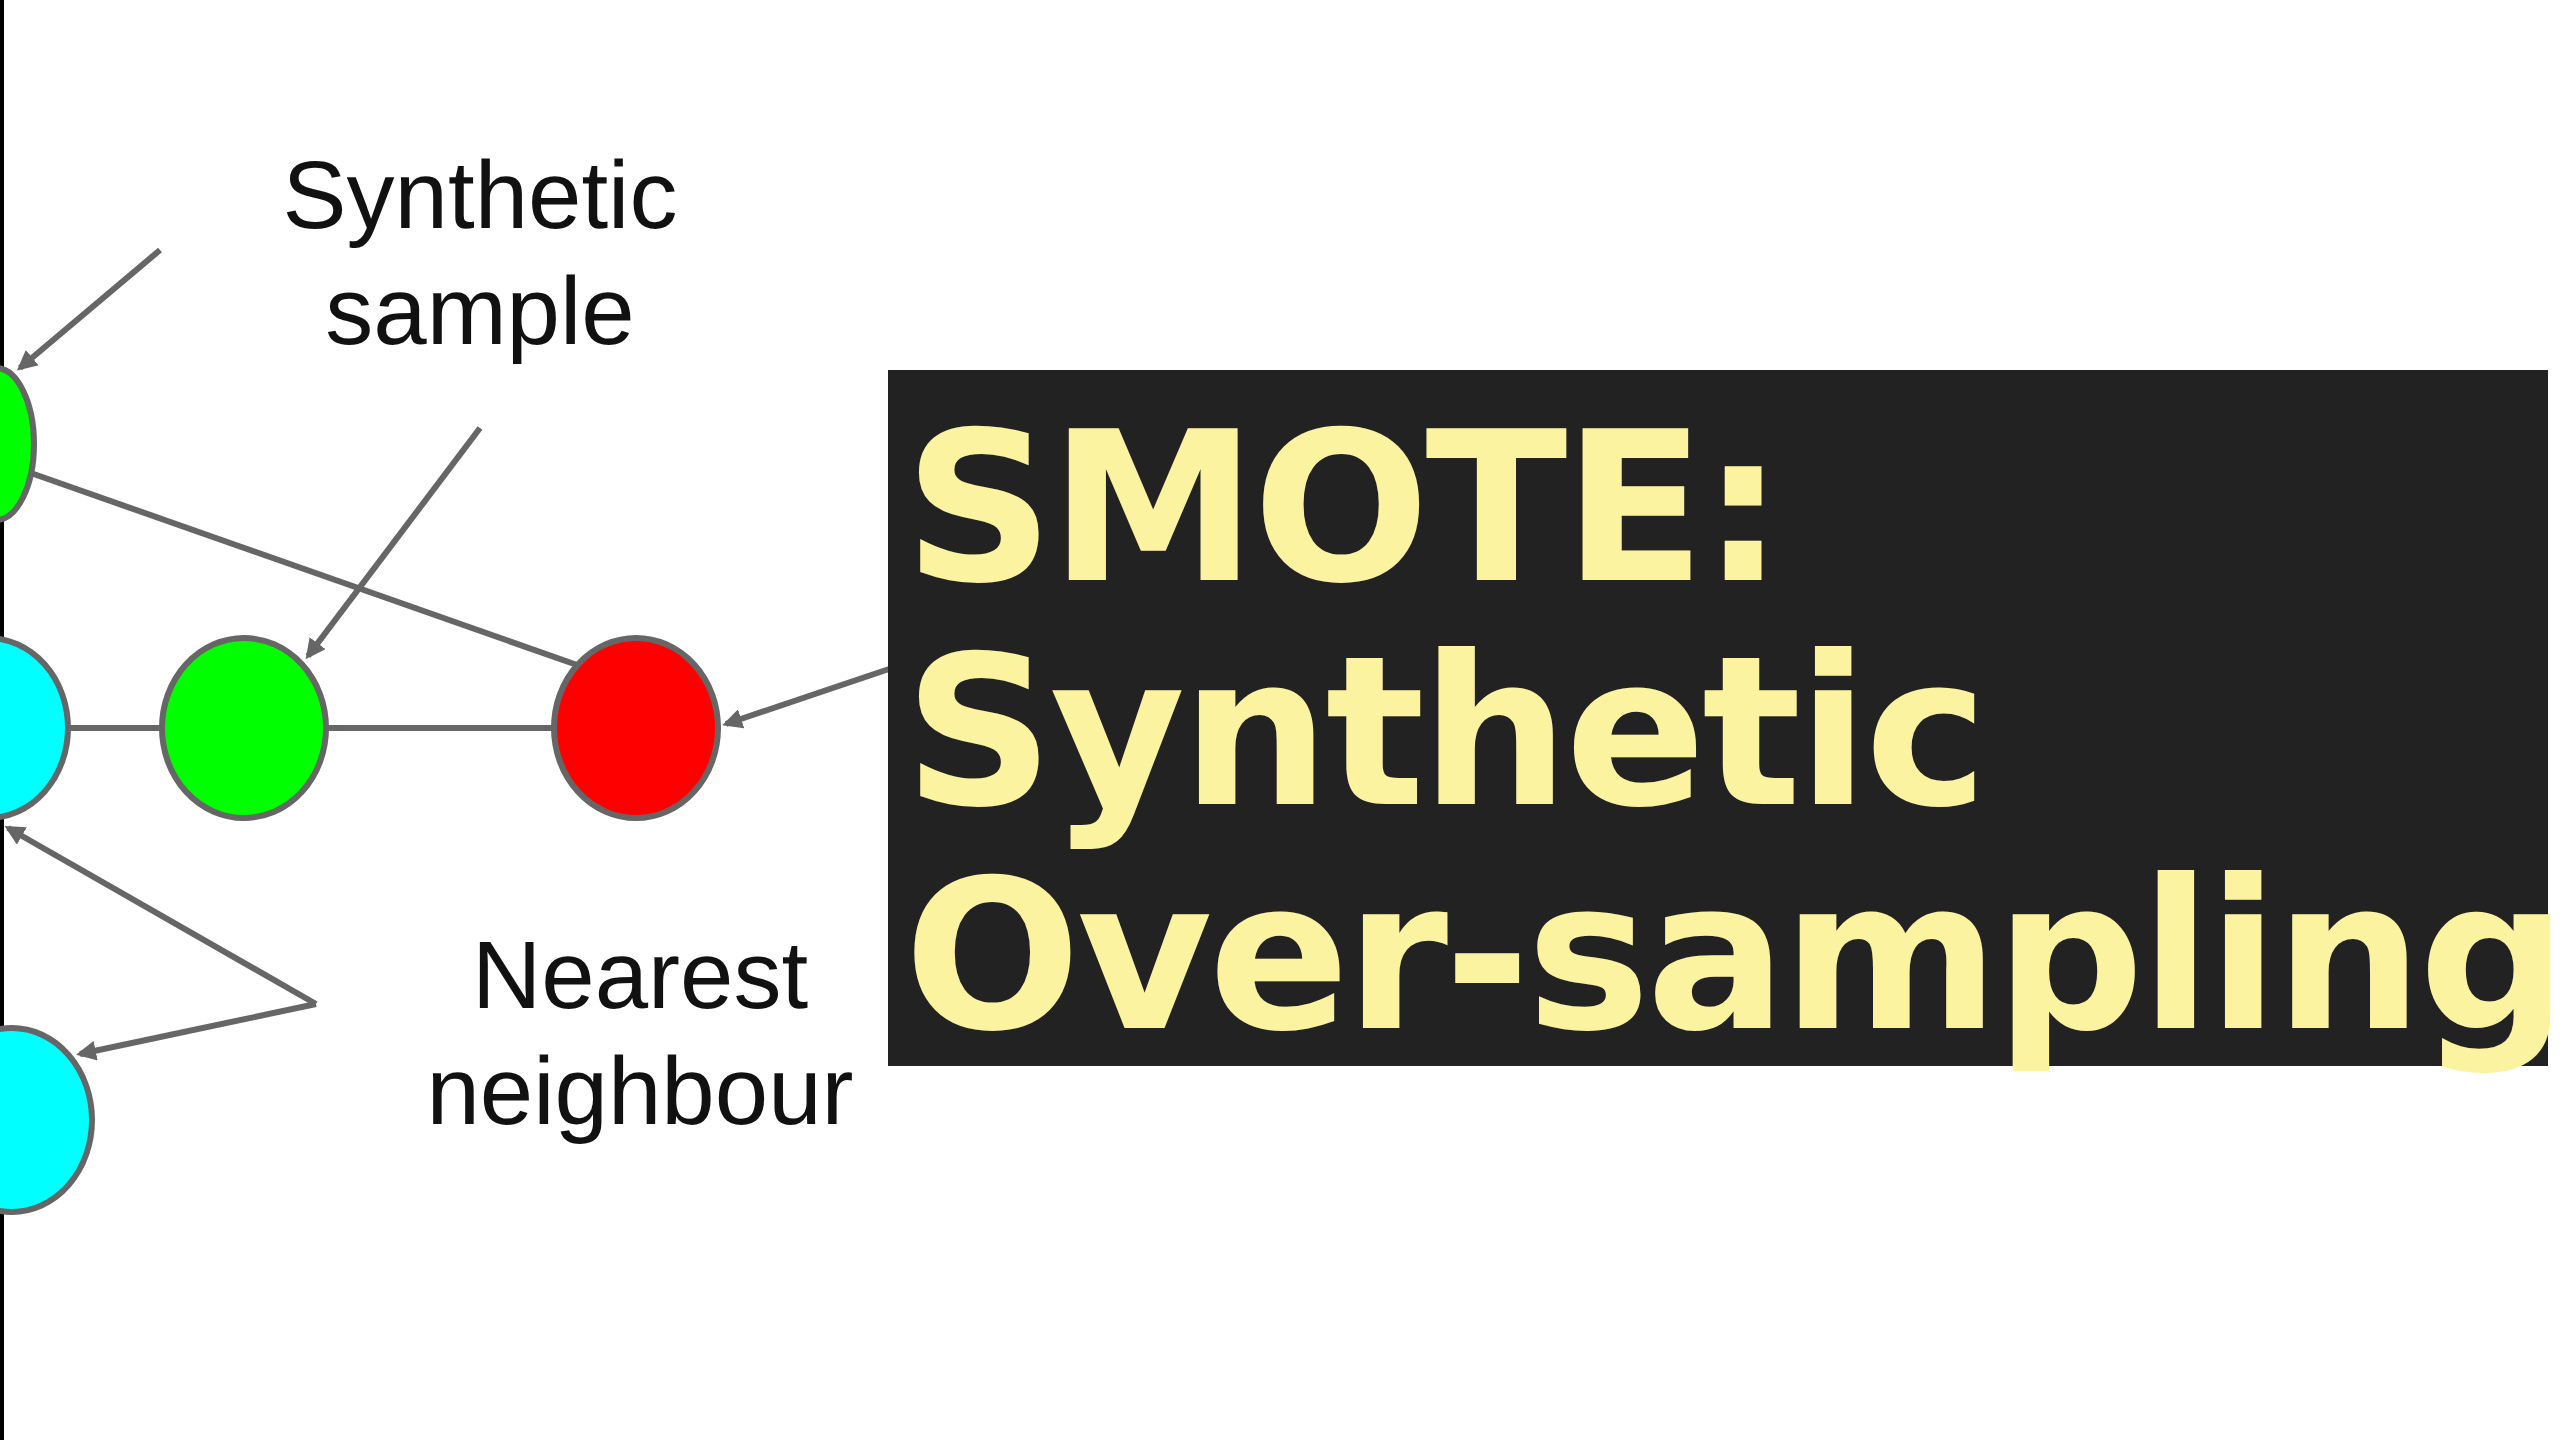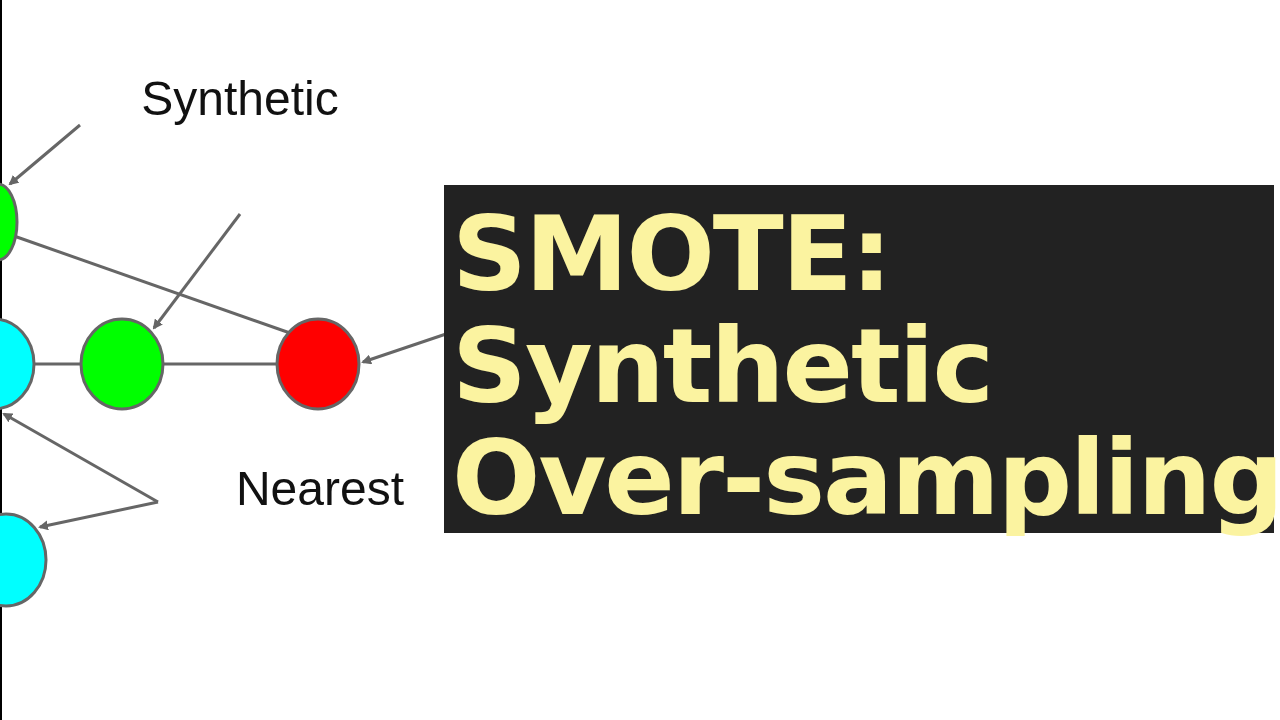--- a/index.html
+++ b/index.html
@@ -34,20 +34,22 @@
 
   <ellipse cx="-2" cy="222" rx="19" ry="38" fill="#00ff00" stroke="#666" stroke-width="3"></ellipse>
   <ellipse cx="-6" cy="364" rx="40" ry="45" fill="#00ffff" stroke="#666" stroke-width="3"></ellipse>
   <ellipse cx="122" cy="364" rx="41" ry="45" fill="#00ff00" stroke="#666" stroke-width="3"></ellipse>
   <ellipse cx="318" cy="364" rx="41" ry="45" fill="#ff0000" stroke="#666" stroke-width="3"></ellipse>
   <ellipse cx="6" cy="560" rx="40" ry="46" fill="#00ffff" stroke="#666" stroke-width="3"></ellipse>
 </svg>
 
 <div class="label" style="left:120px; top:70px; width:240px;">
   <div>Synthetic</div>
+  <div>sample</div>
 </div>
 
 <div class="label" style="left:190px; top:460px; width:260px;">
   <div>Nearest</div>
+  <div>neighbour</div>
 </div>
 
 <div class="title-box"></div>
 <div class="title-text"><div>SMOTE:</div><div>Synthetic</div><div>Over-sampling</div></div>
 
 </body></html>

